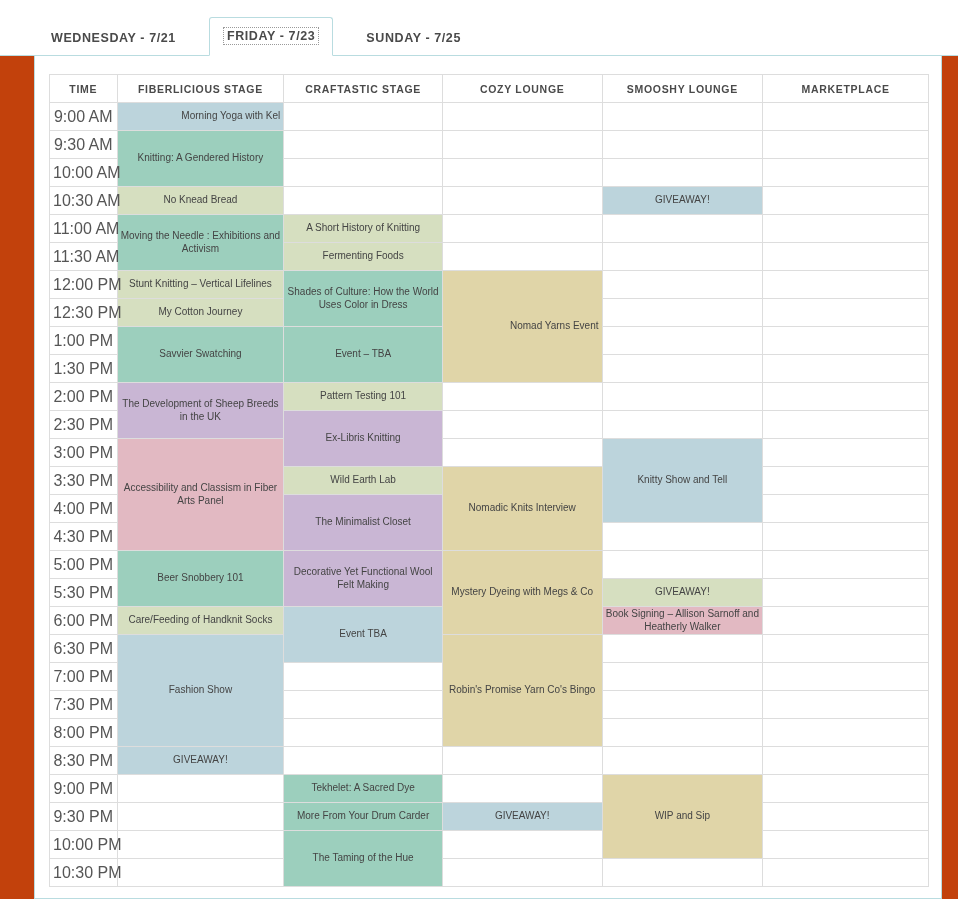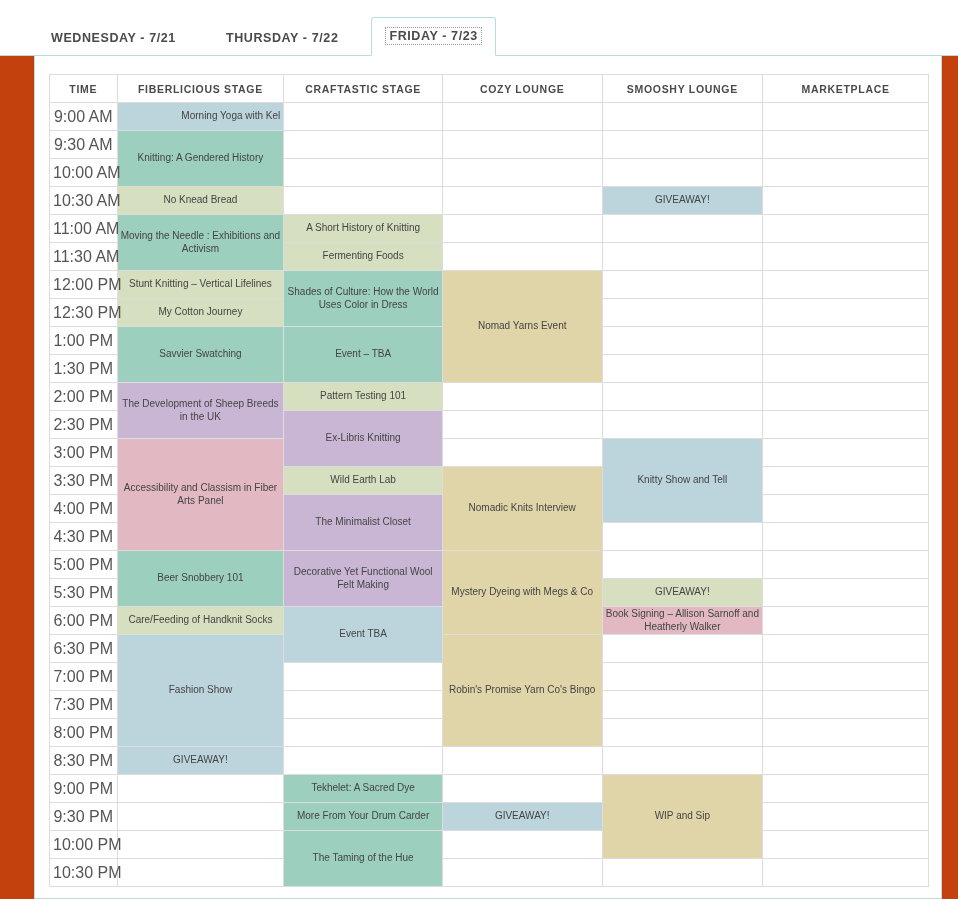--- a/index.html
+++ b/index.html
@@ -119,22 +119,22 @@
   col.c-smoo  { width: 157px; }
   col.c-mark  { width: 162px; }
 </style>
 </head>
 <body>
 
 <div id="app">
 
   <div class="tabbar">
     <div class="tab"><span class="tab-inner">WEDNESDAY - 7/21</span></div>
-    <div class="tab"><span class="tab-inner">THURSDAY - 7/22</span></div>
     <div class="tab active"><span class="tab-inner">FRIDAY - 7/23</span></div>
+    <div class="tab"><span class="tab-inner">SUNDAY - 7/25</span></div>
   </div>
 
   <div class="panel">
     <table class="sched">
       <colgroup>
         <col class="c-time">
           <col class="c-stage">
           <col class="c-craft">
           <col class="c-cozy">
           <col class="c-smoo">
@@ -194,21 +194,21 @@
             <td class="time">11:30 AM</td>
             <td class="cell event" rowspan="1" style="background: rgb(214, 223, 192);">Fermenting Foods</td>
             <td class="cell empty"></td>
             <td class="cell empty"></td>
             <td class="cell empty"></td>
           </tr>
           <tr>
             <td class="time">12:00 PM</td>
             <td class="cell event" rowspan="1" style="background: rgb(214, 223, 192);">Stunt Knitting – Vertical Lifelines</td>
             <td class="cell event" rowspan="2" style="background: rgb(156, 207, 189);">Shades of Culture: How the World Uses Color in Dress</td>
-            <td class="cell event" rowspan="4" style="background: rgb(224, 213, 168);">Nomad Yarns Event</td>
+            <td class="cell event" rowspan="4" style="background: rgb(224, 213, 168); text-align: right;">Nomad Yarns Event</td>
             <td class="cell empty"></td>
             <td class="cell empty"></td>
           </tr>
           <tr>
             <td class="time">12:30 PM</td>
             <td class="cell event" rowspan="1" style="background: rgb(214, 223, 192);">My Cotton Journey</td>
             <td class="cell empty"></td>
             <td class="cell empty"></td>
           </tr>
           <tr>

